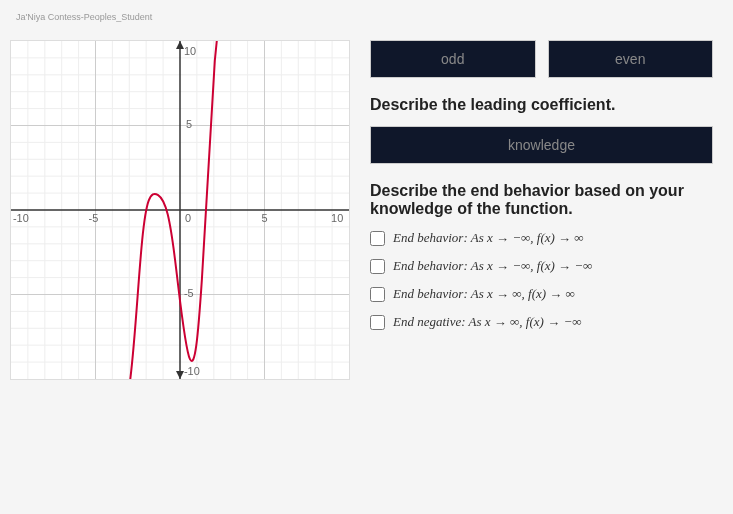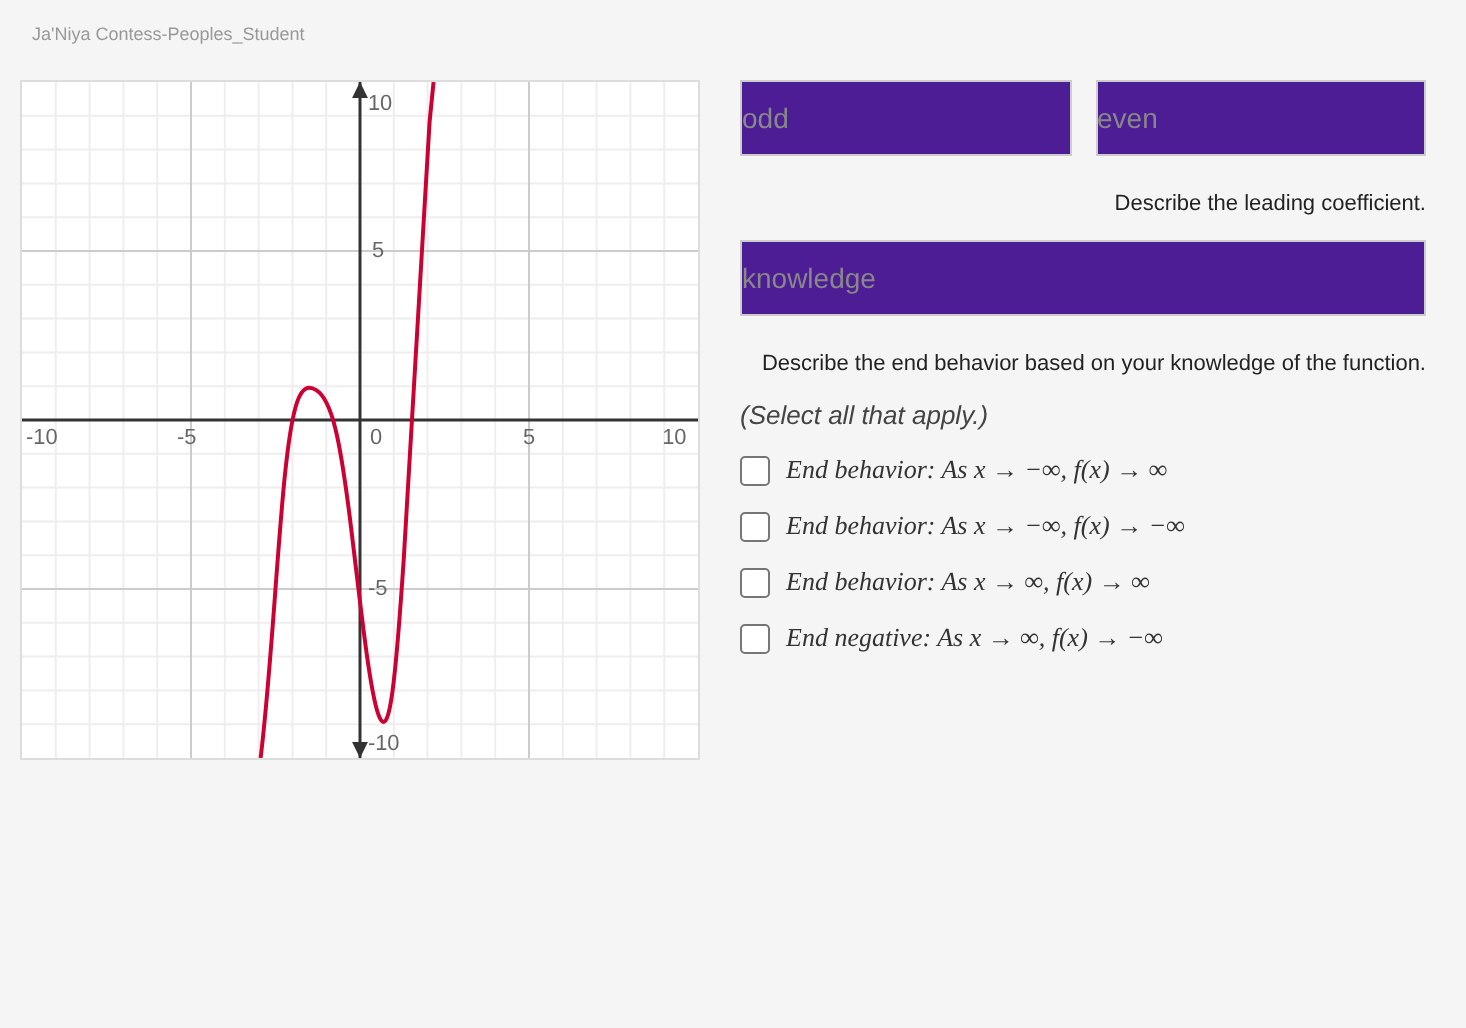--- a/index.html
+++ b/index.html
@@ -45,33 +45,32 @@
       line-height: 1.3;
     }
     .button-row {
       display: flex;
       gap: 12px;
       margin-bottom: 18px;
     }
     .choice-btn {
       flex: 1;
       border: 1px solid #ccc;
-      background: #4c1d95;
+      background: #0f172a;
       color: #888;
       padding: 10px 0;
-      text-align: left;
+      text-align: center;
       font-size: 14px;
       cursor: pointer;
     }
     .sub-question {
-      font-size: 11px;
-      font-weight: normal;
+      font-size: 16px;
+      font-weight: bold;
       color: #222;
       margin-bottom: 12px;
-      text-align: right;
     }
     .hint {
       font-size: 13px;
       font-style: italic;
       color: #444;
       margin-bottom: 12px;
     }
     .checkbox-row {
       display: flex;
       align-items: flex-end;
@@ -179,21 +178,20 @@
       <div class="choice-btn">odd</div>
       <div class="choice-btn">even</div>
     </div>
 
     <div class="sub-question">Describe the leading coefficient.</div>
     <div class="button-row">
       <div class="choice-btn">knowledge</div>
     </div>
 
     <div class="sub-question">Describe the end behavior based on your knowledge of the function.</div>
-    <div class="hint">(Select all that apply.)</div>
 
     <label class="checkbox-row">
       <input type="checkbox" style="">
       <span class="math">End behavior: As x → −∞, f(x) → ∞</span>
     </label>
     <label class="checkbox-row">
       <input type="checkbox" style="">
       <span class="math">End behavior: As x → −∞, f(x) → −∞</span>
     </label>
     <label class="checkbox-row">

